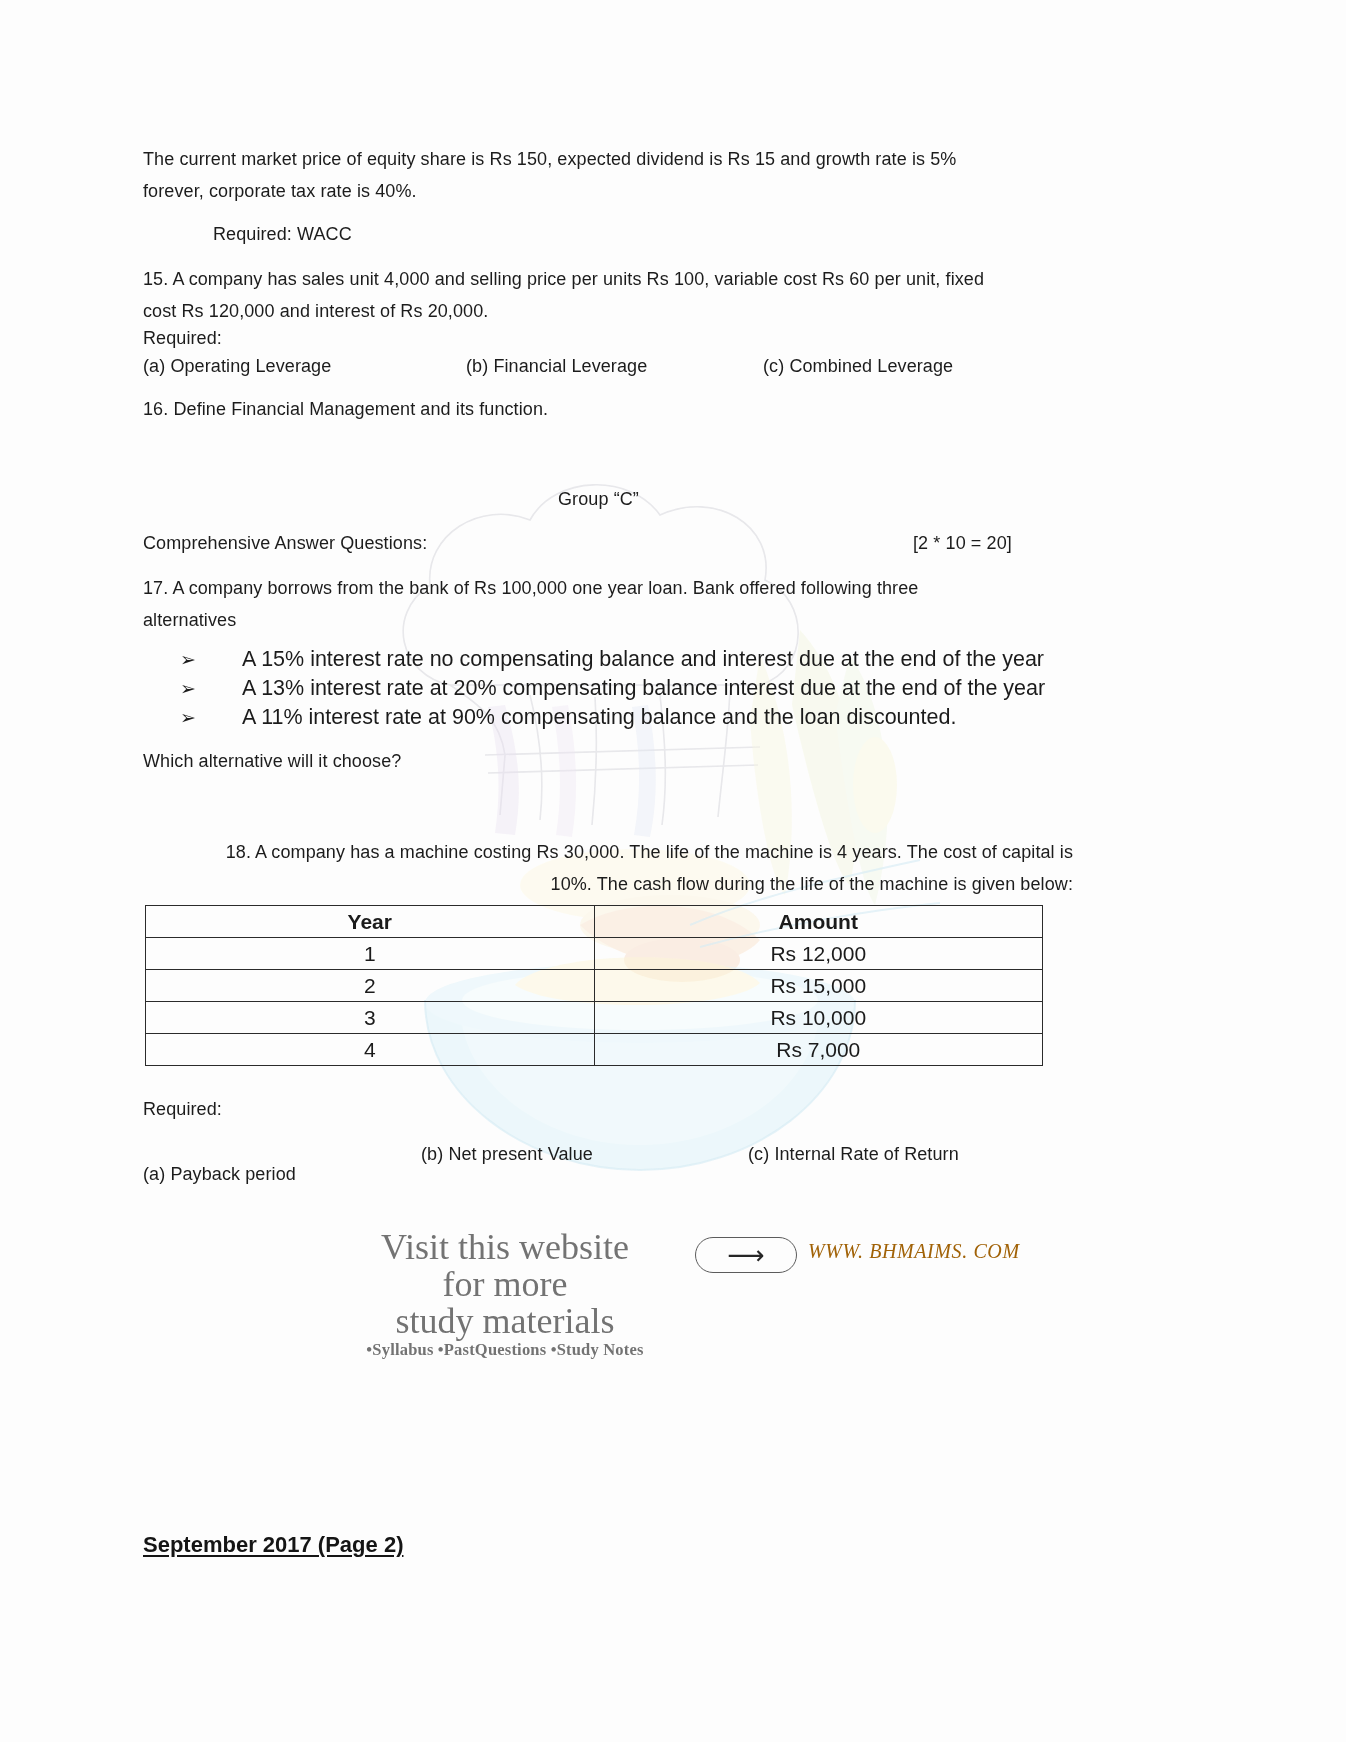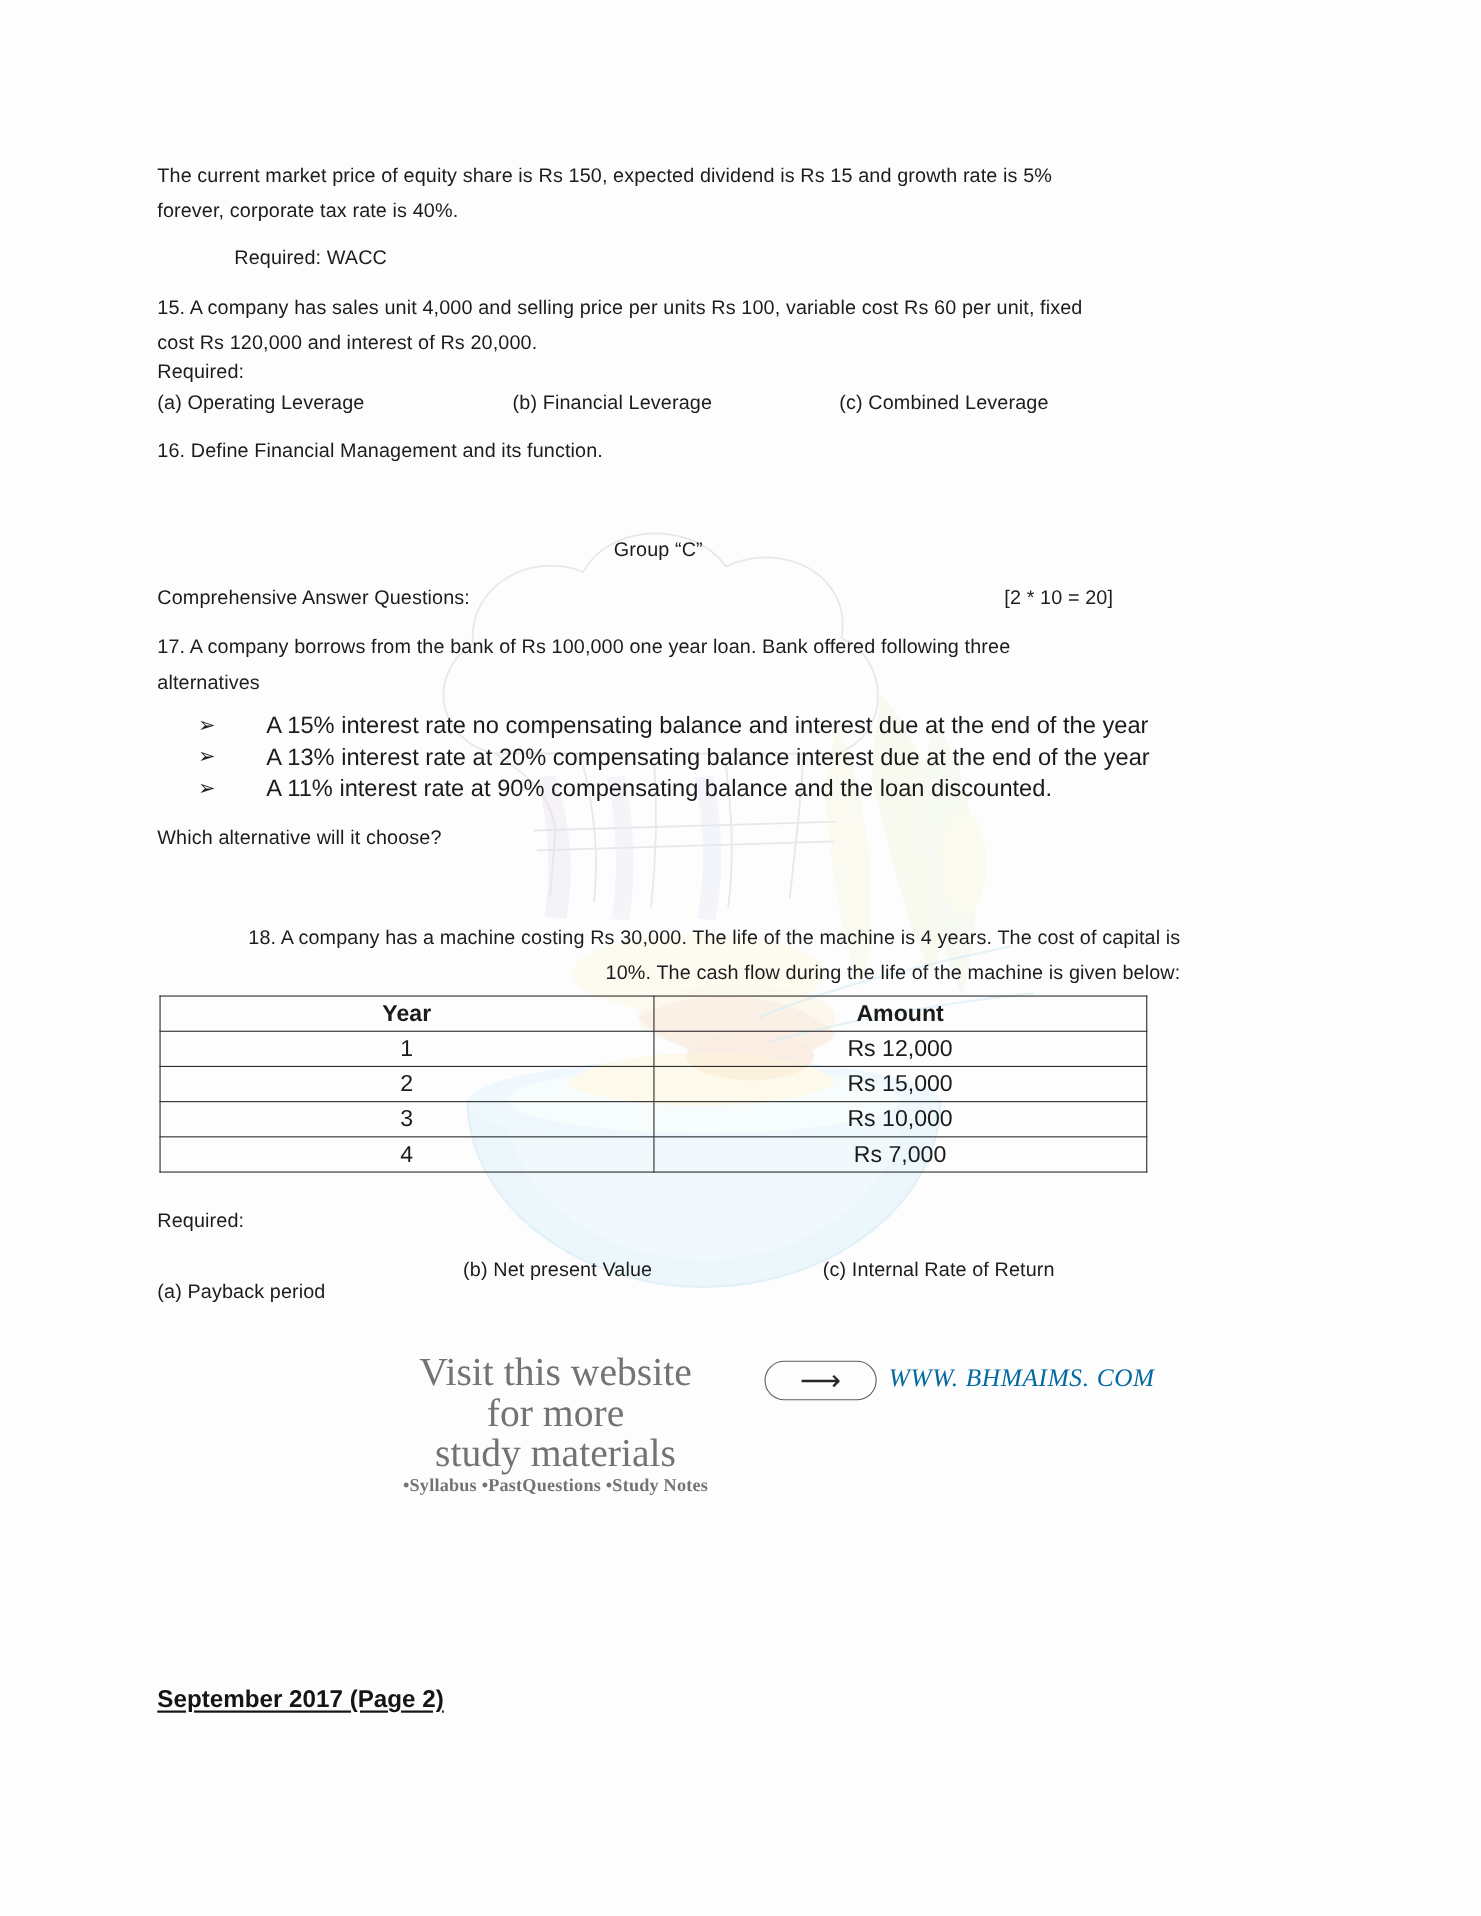--- a/index.html
+++ b/index.html
@@ -110,23 +110,23 @@
     display: flex;
     align-items: center;
     justify-content: center;
   }
   .promo-url {
     position: absolute;
     left: 508px;
     top: 50px;
     font-family: "Liberation Serif", serif;
     font-style: italic;
-    font-size: 23px;
+    font-size: 20px;
     letter-spacing: .6px;
-    color: #0369a1;
+    color: #a16207;
   }
 
   .footer {
     position: absolute;
     left: 143px;
     top: 1532px;
     font-size: 22px;
     font-weight: bold;
     text-decoration: underline;
     text-underline-offset: 3px;

